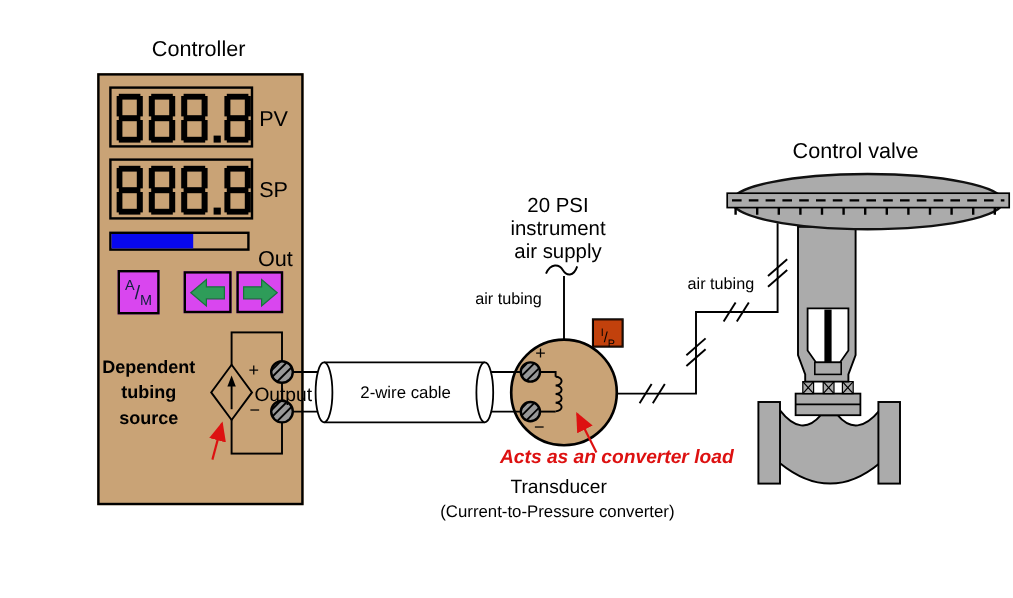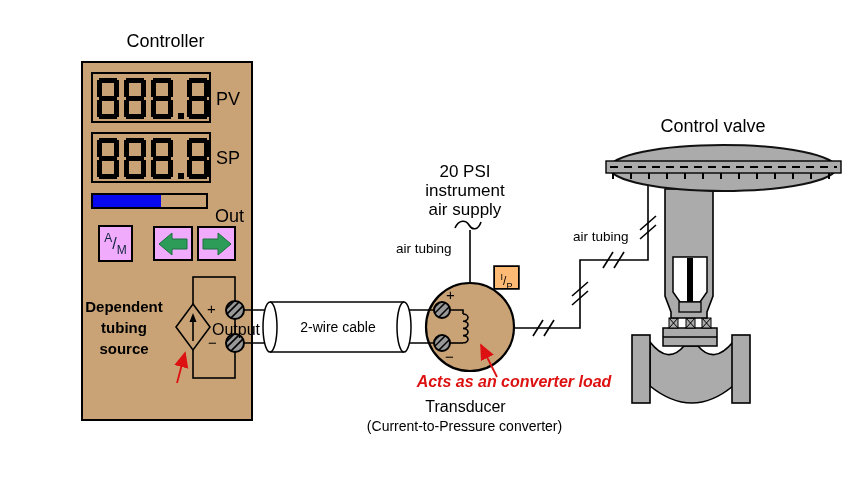--- a/index.html
+++ b/index.html
@@ -8,32 +8,32 @@
   .abs{position:absolute;}
   .lbl{position:absolute;color:#000;white-space:nowrap;z-index:10;}
   .ctr{text-align:center;}
   
   #controller{left:81px;top:61px;width:172px;height:360px;background:#C9A376;
               border:2px solid #000;box-sizing:border-box;z-index:1;}
   .display{position:absolute;width:120px;height:51px;border:2px solid #000;box-sizing:border-box;}
   .segwrap{position:absolute;left:4px;top:4px;}
   #outbar{position:absolute;left:8px;top:130px;width:117px;height:16px;border:2px solid #000;box-sizing:border-box;background:#C9A376;}
   #outfill{height:100%;background:#0808EE;}
-  .btn{position:absolute;background:#f0abfc;border:2px solid #000;box-sizing:border-box;
+  .btn{position:absolute;background:#d946ef;border:2px solid #000;box-sizing:border-box;
        display:flex;align-items:center;justify-content:center;cursor:default;}
   .amtxt{font-size:16px;color:#10233d;line-height:1;}
   .amtxt .hi{font-size:12px;vertical-align:7px;}
   .amtxt .lo{font-size:12px;vertical-align:-5px;}
   
   #overlay{position:absolute;left:0;top:0;z-index:5;pointer-events:none;}
   
   .t18{font-size:18px;} .t17{font-size:17px;line-height:19px;} .t15{font-size:15px;line-height:21px;}
   .t14{font-size:14px;} .t13{font-size:13.5px;} .t19{font-size:16px;} .t11{font-size:16px;}
   .red{color:#DD1111;font-weight:bold;font-style:italic;font-size:16px;}
-  #ipbox{left:494px;top:266px;width:25px;height:23px;border:1.5px solid #000;background:#fdba74;
+  #ipbox{left:494px;top:266px;width:25px;height:23px;border:1.5px solid #000;background:#c2410c;
          box-sizing:border-box;text-align:center;line-height:20px;z-index:10;}
   .iptxt{font-size:12px;}
   .iptxt .hi{font-size:9px;vertical-align:5px;}
   .iptxt .lo{font-size:9px;vertical-align:-4px;}
   .sign{font-size:15px;}
 </style>
 </head>
 <body>
 
 <div id="canvas">

